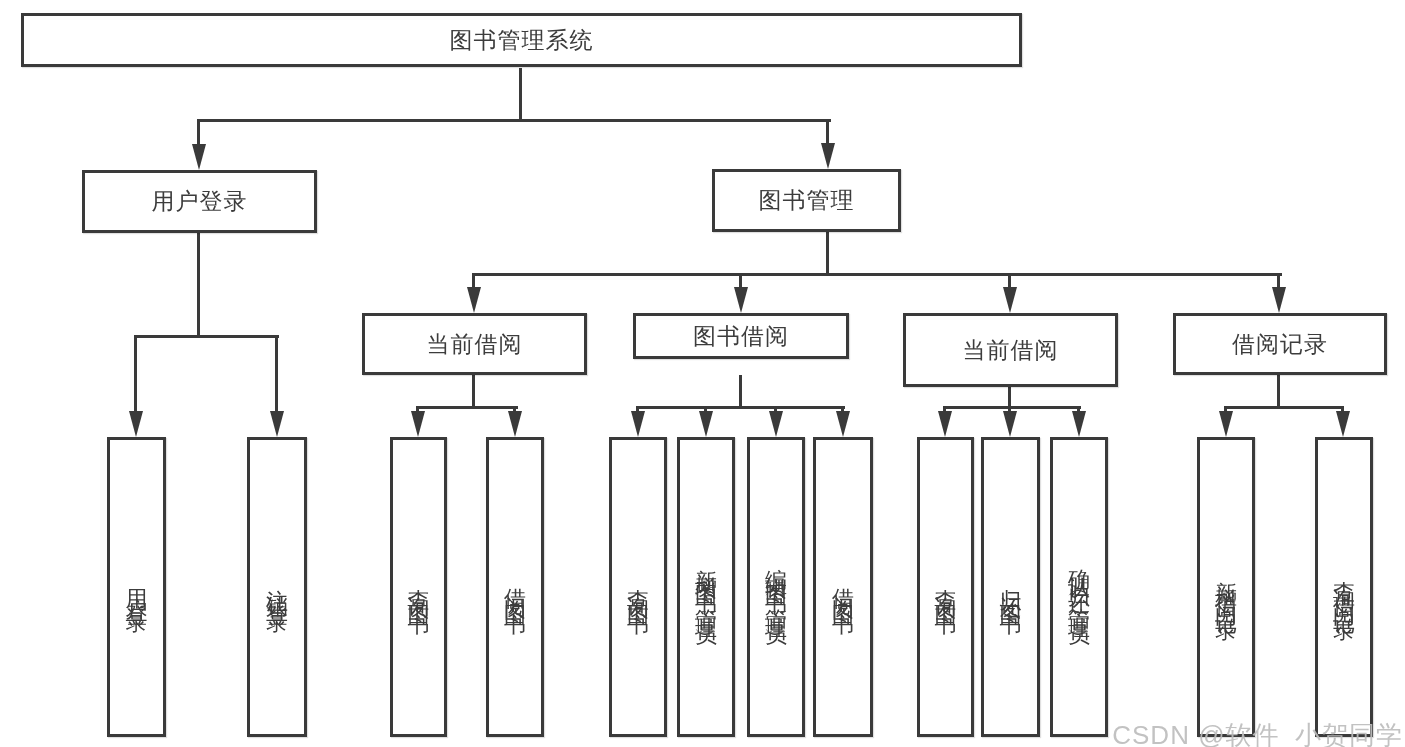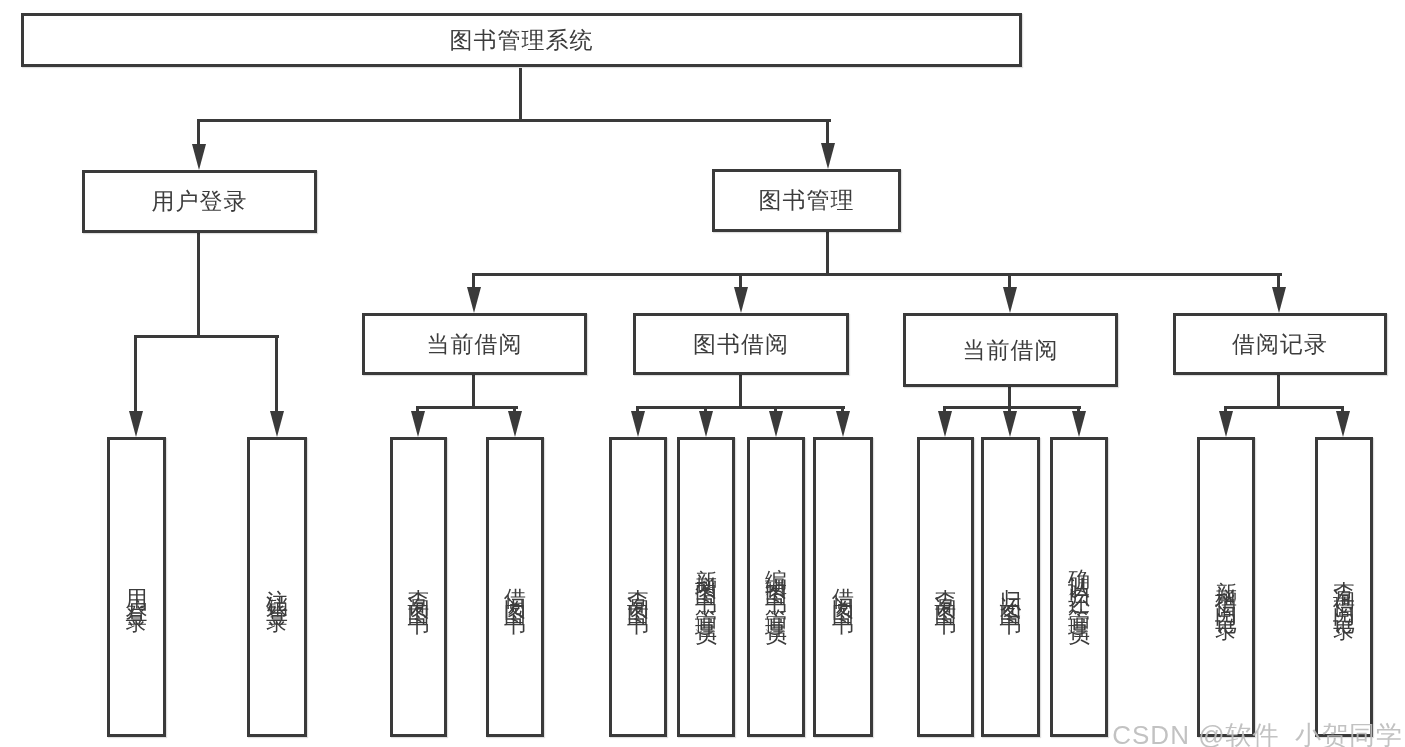--- a/index.html
+++ b/index.html
@@ -129,21 +129,21 @@
   <div class="node h" style="left:82px;top:170px;width:235px;height:63px">
     <span class="lbl">用户登录</span>
   </div>
   <div class="node h" style="left:712px;top:169px;width:189px;height:63px">
     <span class="lbl">图书管理</span>
   </div>
 
   <div class="node h" style="left:362px;top:313px;width:225px;height:62px">
     <span class="lbl">当前借阅</span>
   </div>
-  <div class="node h" style="left:633px;top:313px;width:216px;height:62px">
+  <div class="node h" style="left:633px;top:313px;width:216px;height:46px">
     <span class="lbl">图书借阅</span>
   </div>
   <div class="node h" style="left:903px;top:313px;width:215px;height:74px">
     <span class="lbl">当前借阅</span>
   </div>
   <div class="node h" style="left:1173px;top:313px;width:214px;height:62px">
     <span class="lbl">借阅记录</span>
   </div>
 
   <div class="node v" style="left:107px;top:437px;width:59px;height:300px">

